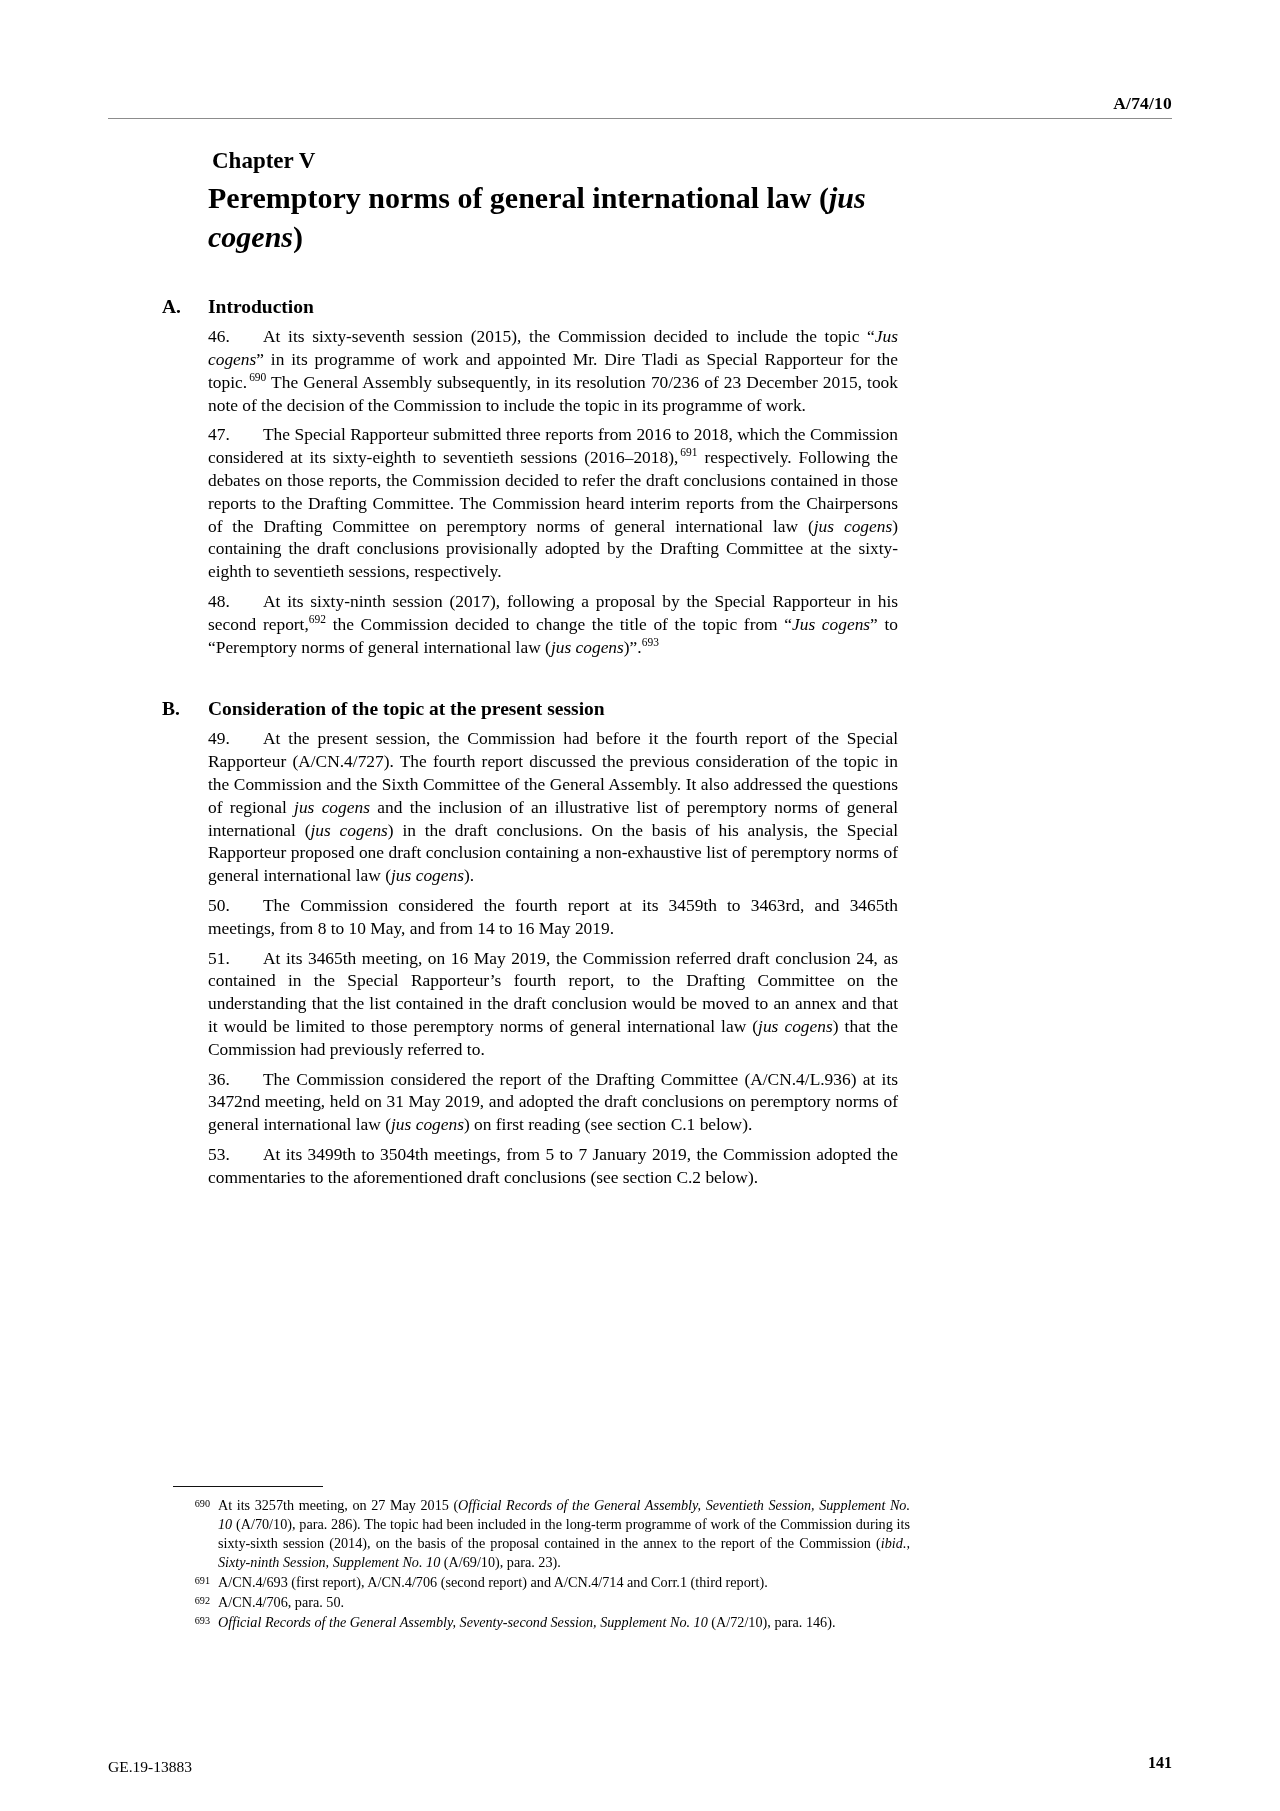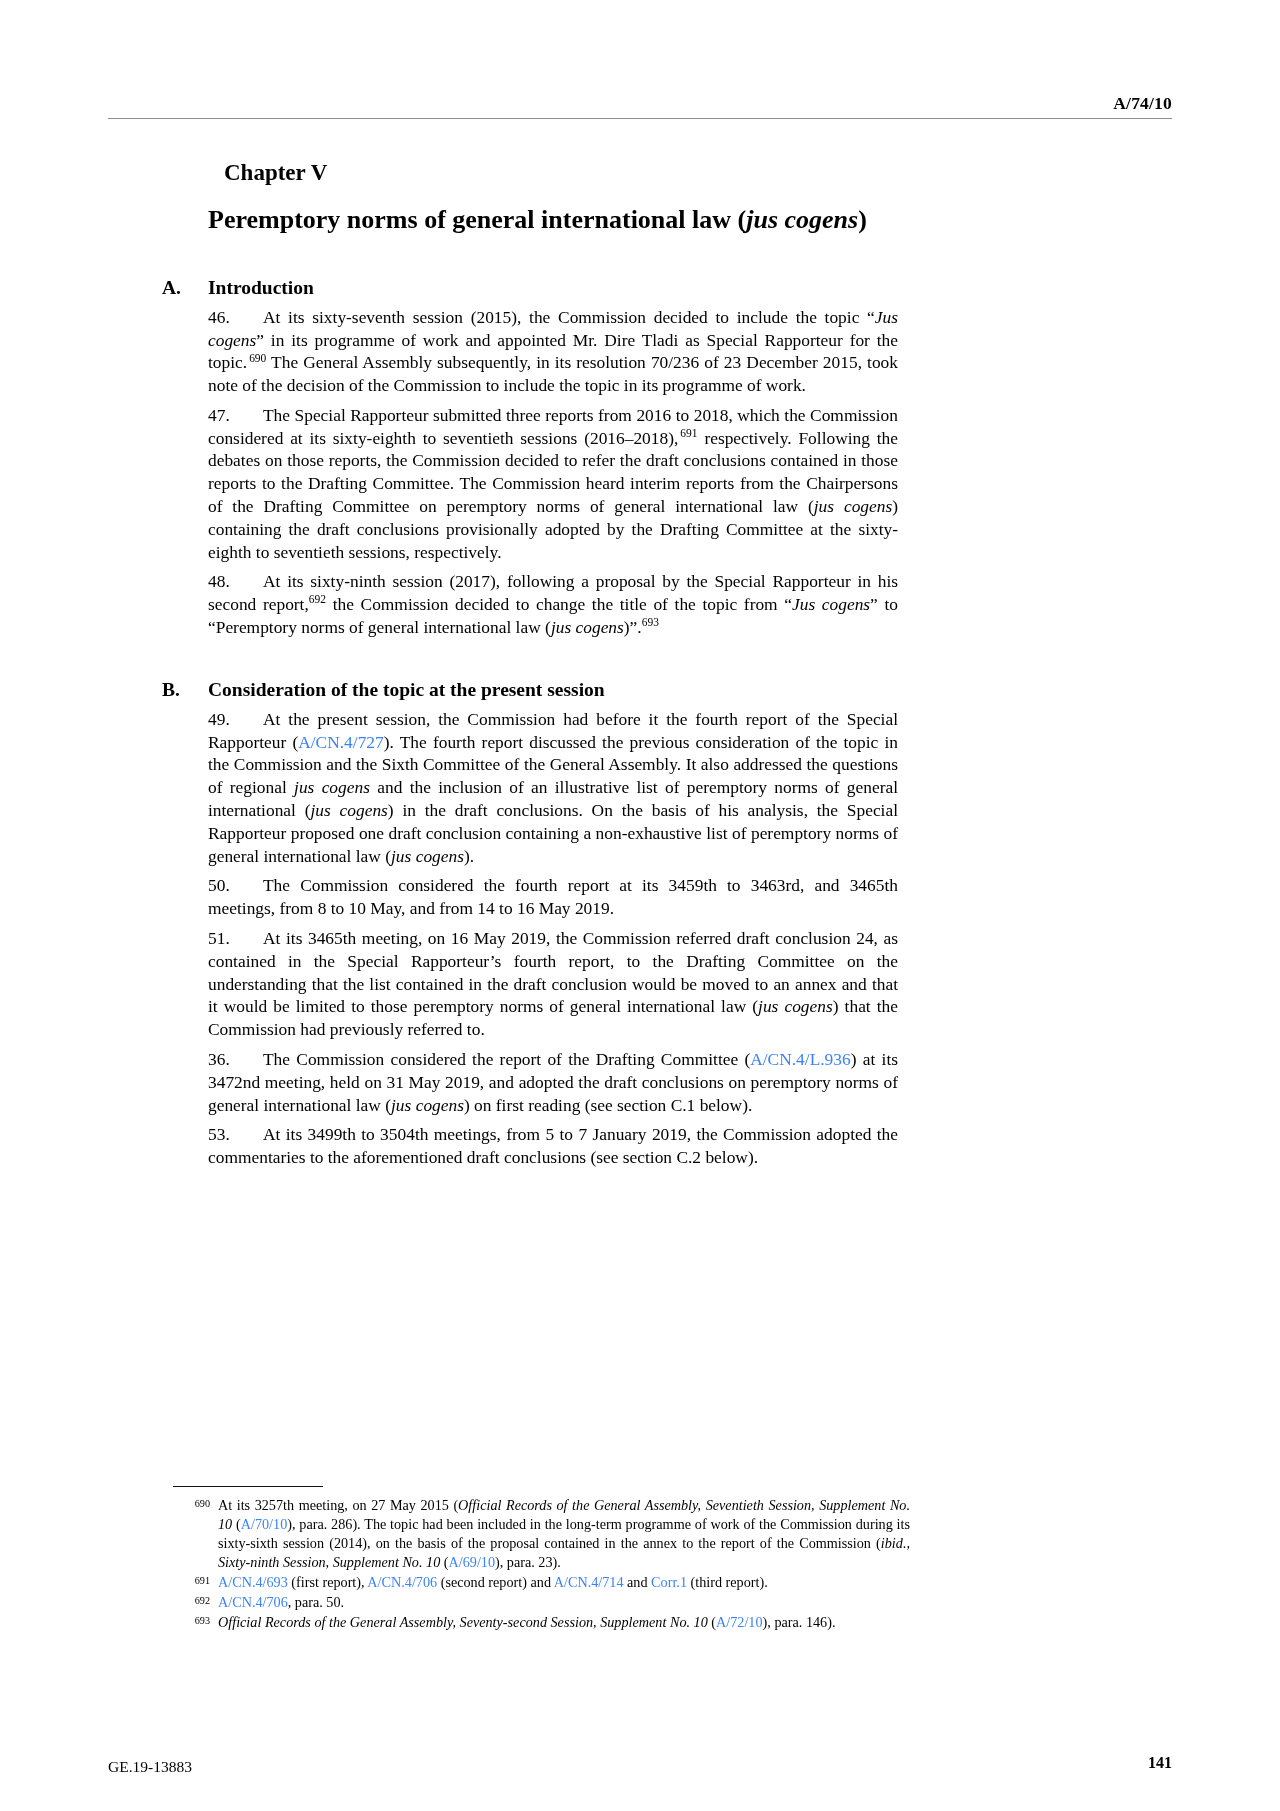--- a/index.html
+++ b/index.html
@@ -47,24 +47,24 @@
     position: absolute;
     left: 208px;
     top: 126px;
     width: 690px;
   }
 
   .chapter-label {
     font-size: 23px;
     font-weight: bold;
     line-height: 1.28;
-    margin: 16px;
+    margin: 4px;
   }
   .chapter-title {
-    font-size: 26px;
+    font-size: 30px;
     font-weight: bold;
     line-height: 1.28;
     margin: 0 0 8px 0;
   }
 
   .section {
     position: relative;
     margin-top: 40px;
     margin-left: -46px;
     width: 736px;
@@ -88,21 +88,21 @@
     text-align: justify;
     text-justify: inter-word;
     margin: 7px 0 0 0;
     text-indent: 0;
   }
   p.para .num {
     display: inline-block;
     width: 55px;
   }
   .it { font-style: italic; }
-  .lnk { color: #3b82f6; }
+  .lnk { color: #000000; }
   sup.fn {
     font-size: 0.66em;
     vertical-align: super;
     line-height: 0;
   }
   sup.fnsp { margin-left: 2px; }
 
   
   .footnotes {
     position: absolute;

